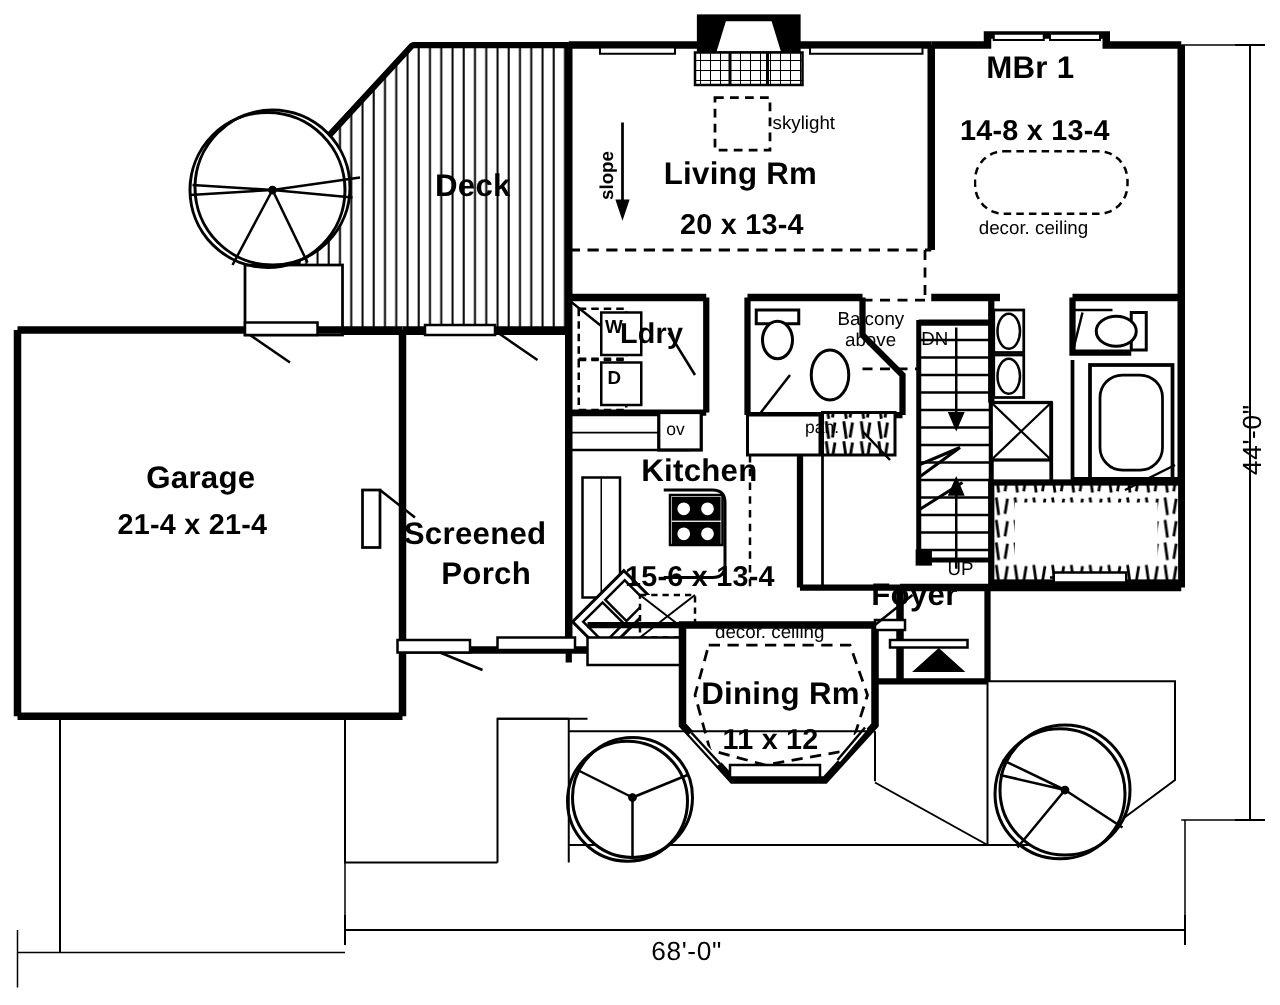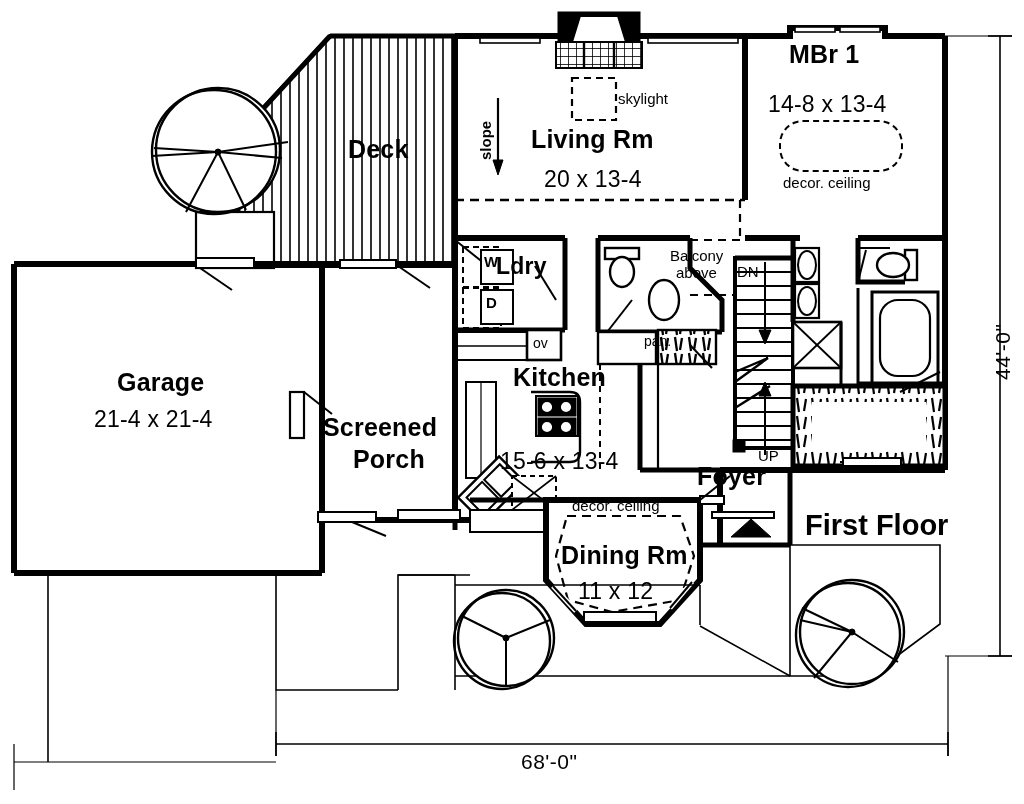--- a/index.html
+++ b/index.html
@@ -32,21 +32,21 @@
     color: #000;
     line-height: 1;
   }
   .room-name {
     font-weight: bold;
     font-size: 25px;
     letter-spacing: 0.2px;
   }
   .room-name.sm { font-size: 23px; }
   .room-dim {
-    font-weight: normal;
+    font-weight: bold;
     font-size: 23px;
     letter-spacing: 0.2px;
   }
   .tiny {
     font-size: 14px;
     font-weight: normal;
   }
   .tiny-b {
     font-size: 15px;
     font-weight: bold;
@@ -482,19 +482,18 @@
 
   <div class="lbl room-name" style="left:323px; top:415px;">Screened</div>
   <div class="lbl room-name" style="left:353px; top:447px;">Porch</div>
 
   <div class="lbl note" style="left:572px; top:498px;">decor. ceiling</div>
   <div class="lbl room-name" style="left:561px; top:543px;">Dining Rm</div>
   <div class="lbl room-dim" style="left:578px; top:580px;">11 x 12</div>
 
   <div class="lbl room-name" style="left:697px; top:464px;">Foyer</div>
 
-  <div class="lbl title-lbl" style="left:805px; top:511px;">First Floor</div>
 
   <div class="lbl dim-lbl rot-ccw" style="left:992px; top:380px;">44'-0"</div>
 
   <div class="lbl dim-lbl" style="left:521px; top:751px;">68'-0"</div>
 
 </div>
 
 </body></html>

